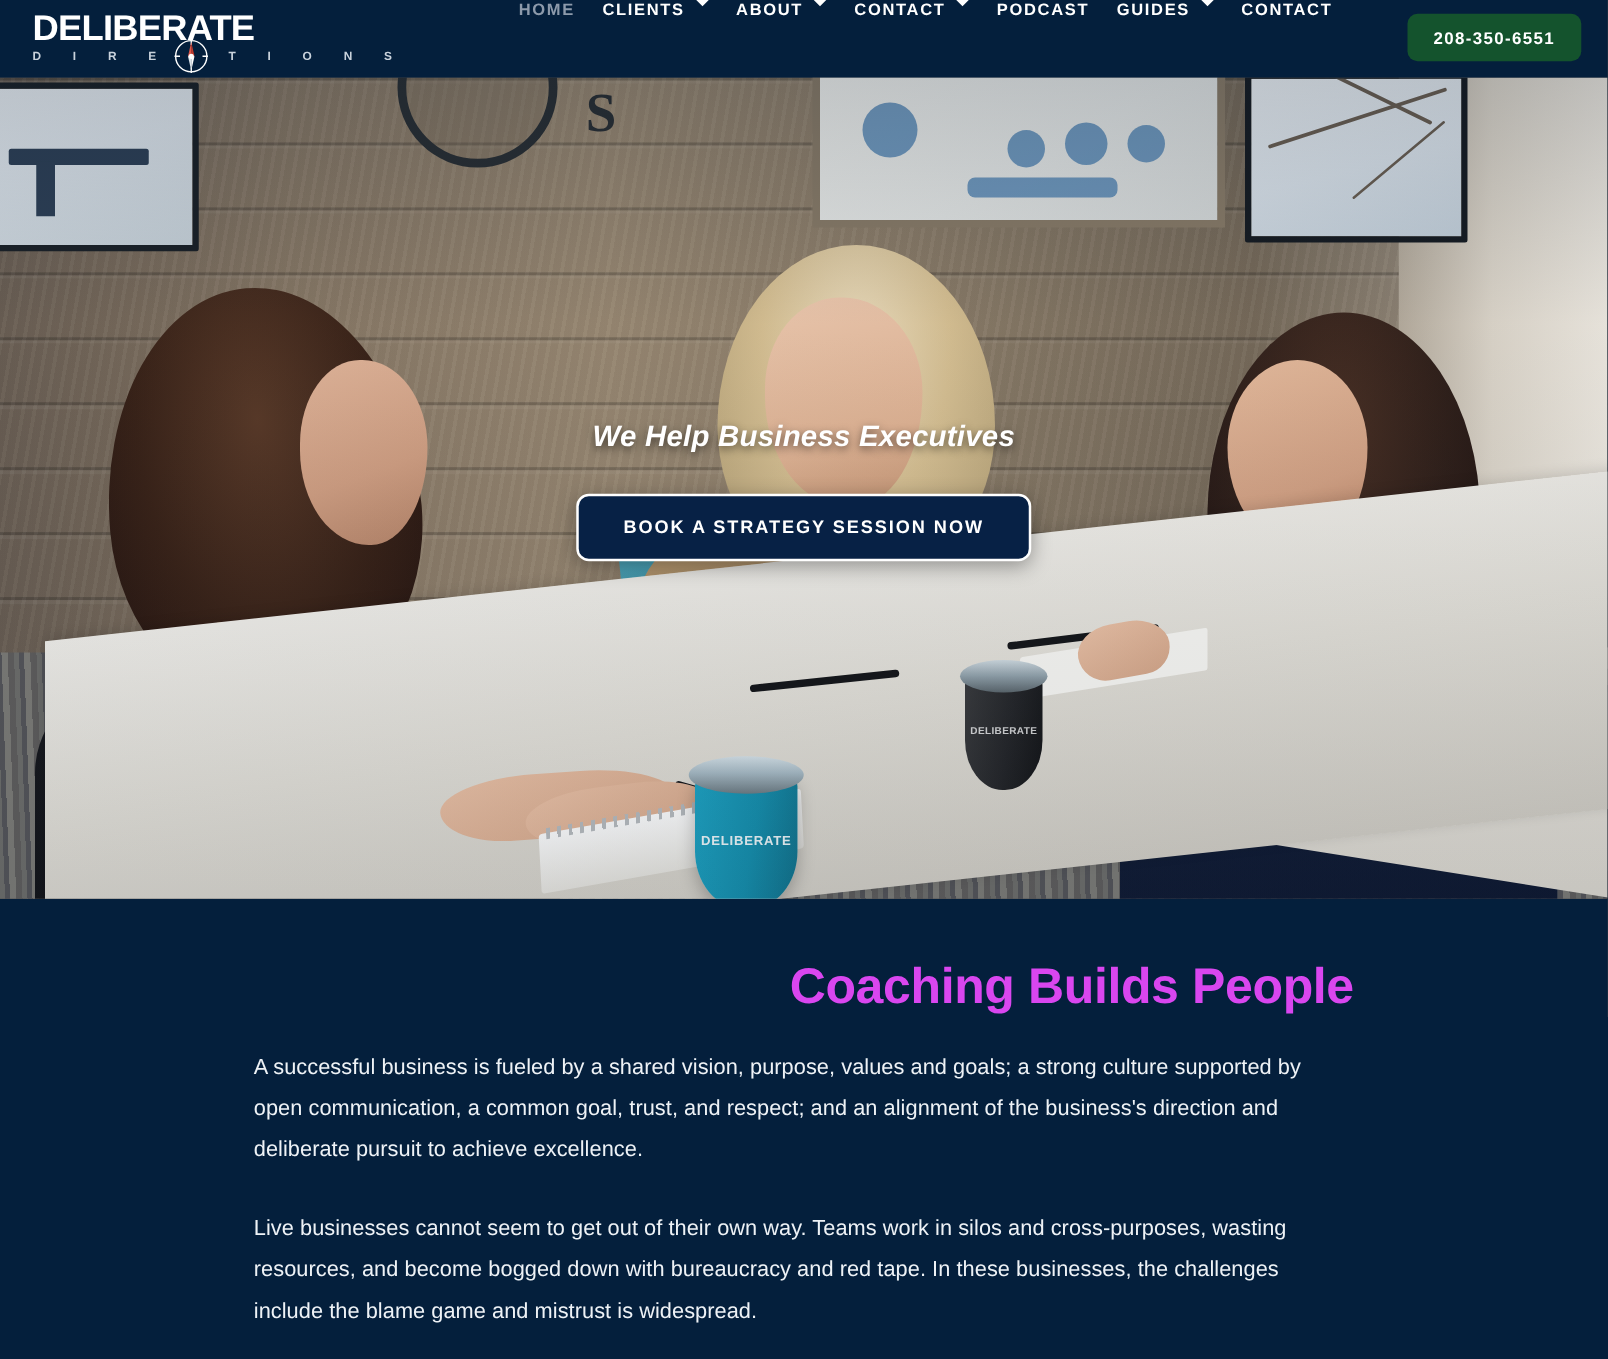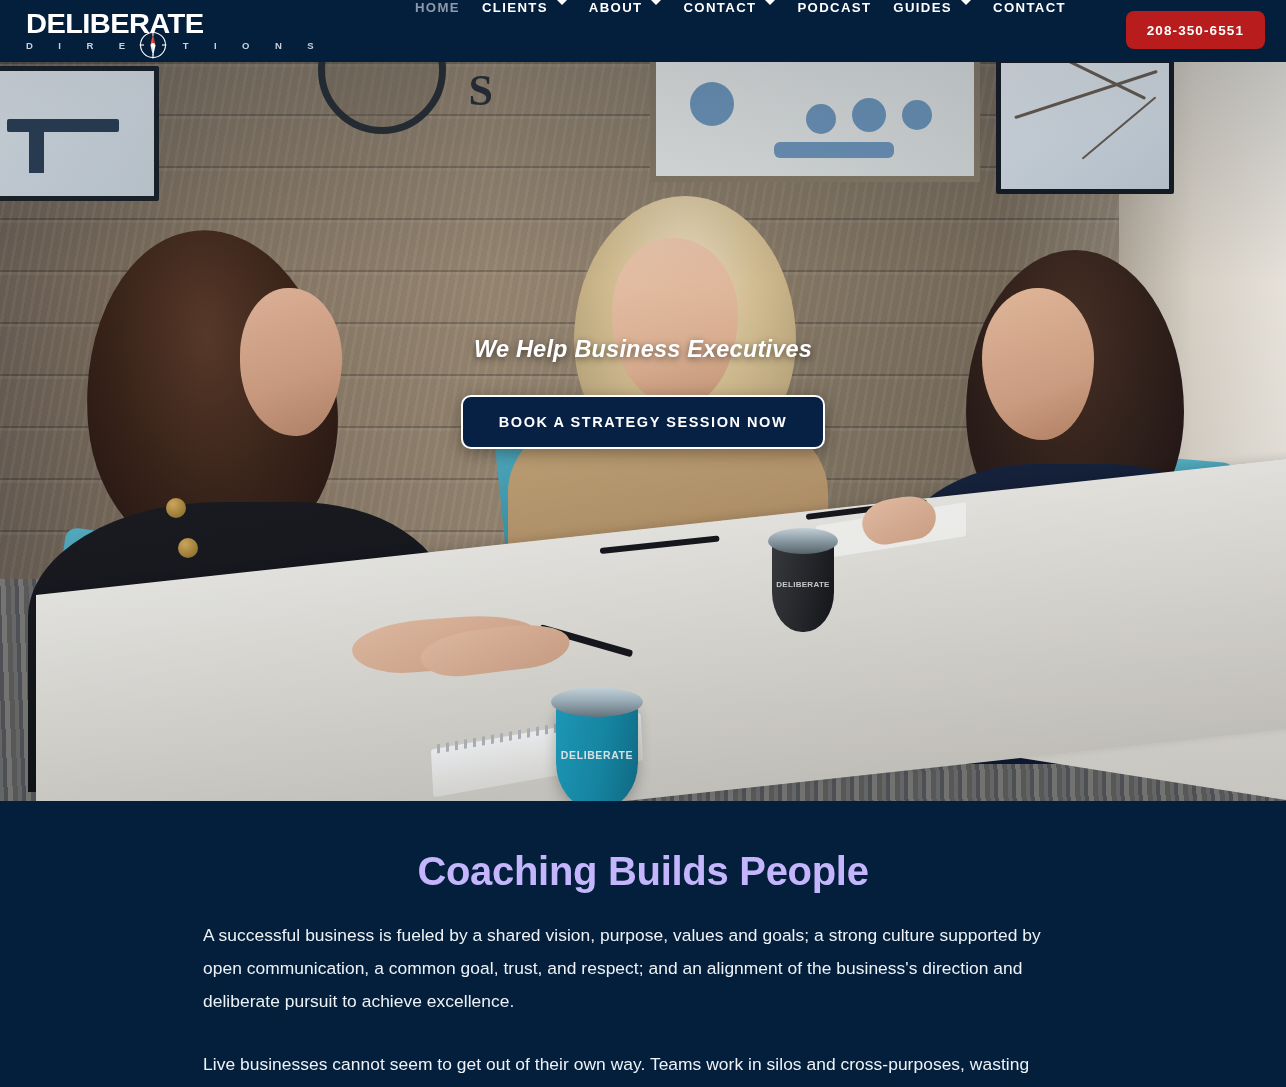--- a/index.html
+++ b/index.html
@@ -54,31 +54,31 @@
     white-space:nowrap;
   }
   .nav-item.is-active { color:#8d9aab; }
   .caret {
     display:inline-block; margin-left:9px; width:0; height:0;
     border-left:5px solid transparent; border-right:5px solid transparent;
     border-top:5.5px solid #ffffff;
   }
   .phone-btn {
     position:absolute; right:21px; top:11px;
-    background:#b91c1c; color:#ffffff;
+    background:#14532d; color:#ffffff;
     border:none; border-radius:8px;
     height:38px; padding:0 21px;
     font-size:13.5px; font-weight:700; letter-spacing:1.1px;
     font-family:"Liberation Sans", sans-serif;
     cursor:pointer; display:flex; align-items:center;
   }
 
   
   .hero {
-    position:relative; width:100%; height:739px; overflow:hidden;
+    position:relative; width:100%; height:657px; overflow:hidden;
     background:#6b6257;
   }
   .hero-photo { position:absolute; inset:0; overflow:hidden; }
 
   
   .wall {
     position:absolute; left:0; top:0; width:100%; height:74%;
     background:
       repeating-linear-gradient(to bottom,
         rgba(0,0,0,.20) 0px, rgba(0,0,0,.20) 2px,
@@ -310,21 +310,21 @@
     box-shadow:0 4px 16px rgba(0,0,0,.35);
   }
 
   
   .section {
     background:#041f3c; padding:46px 0 40px;
     min-height:368px;
   }
   .section-inner{ width:880px; margin:0 auto; }
   .section-h2{
-    text-align:center; color:#c4b5fd;
+    text-align:right; color:#d946ef;
     font-size:40px; font-weight:700; letter-spacing:-.3px;
     line-height:48px;
   }
   .section-p{
     color:#eef2f6; font-size:17.4px; line-height:33px;
     margin-top:24px; letter-spacing:.05px;
   }
   .section-p + .section-p{ margin-top:30px; }
 </style>
 </head>

